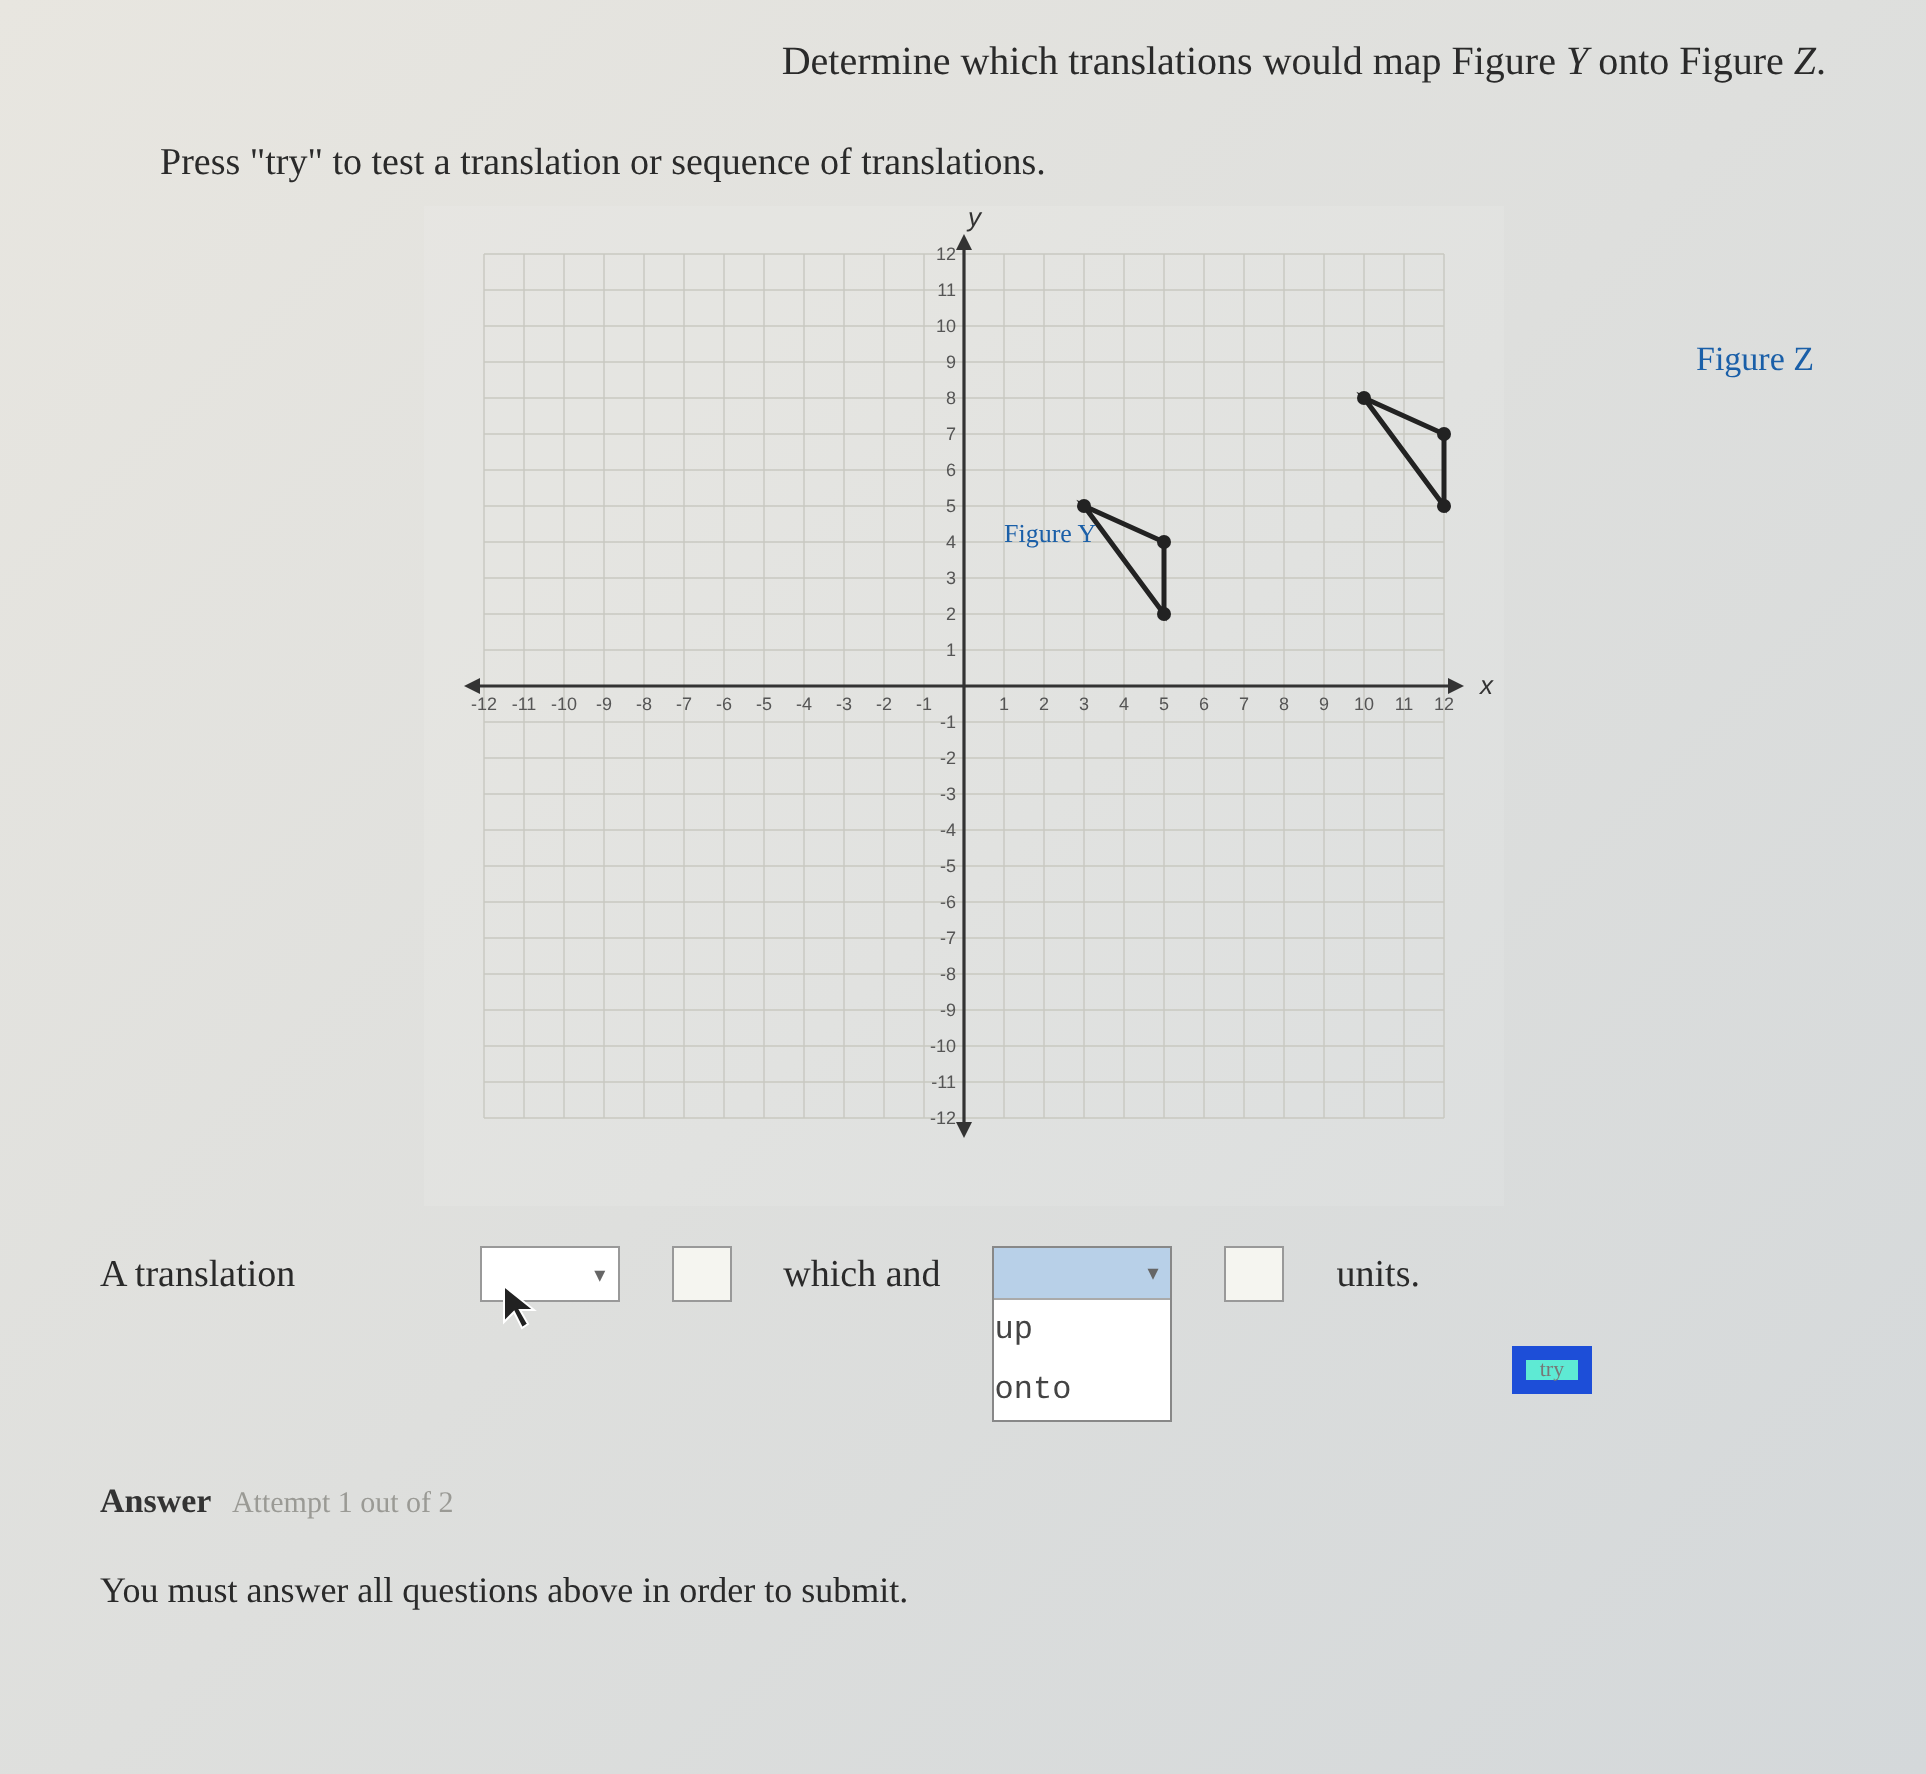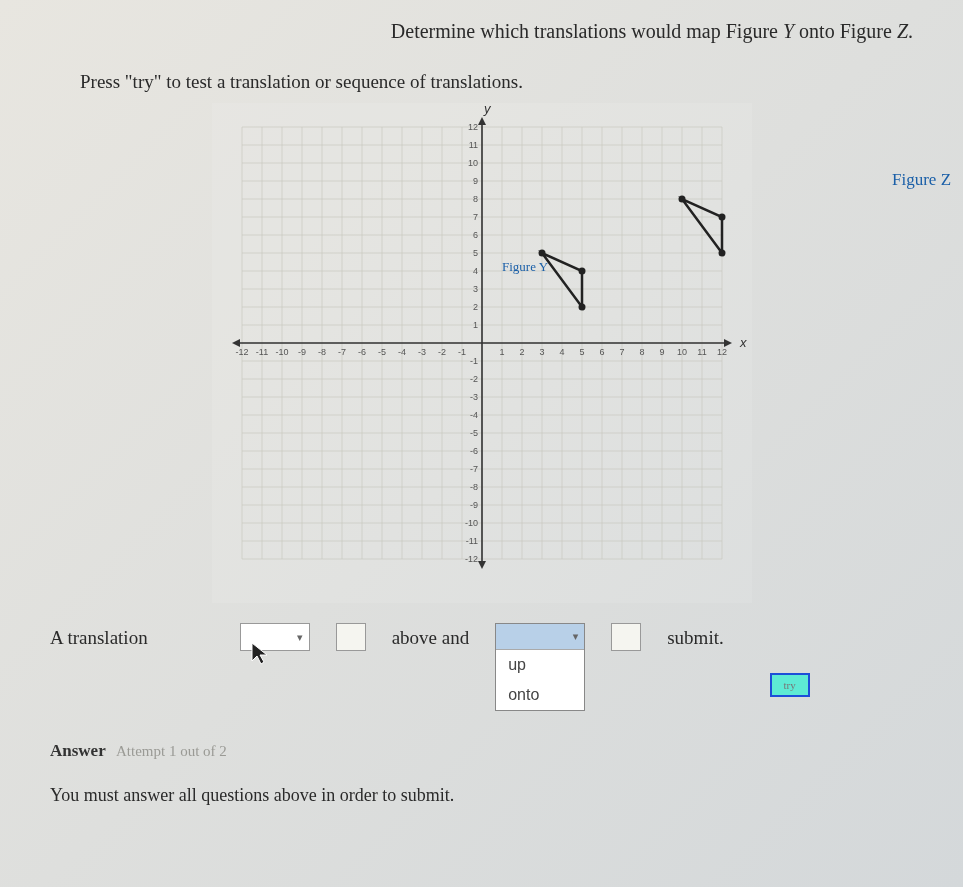--- a/index.html
+++ b/index.html
@@ -43,25 +43,25 @@
     border: 1px solid #888;
     background: #fff;
     display: flex; flex-direction: column;
     position: relative;
   }
   .dropdown-open .sel {
     height: 26px; background: #b8d0e8; border-bottom: 1px solid #aaa;
     display:flex; align-items:center; justify-content:flex-end; padding-right:6px;
   }
   .dropdown-open .opt {
-    padding: 6px 12px; font-size: 16px; color: #444; cursor: pointer;
-    font-family: Liberation Sans, sans-serif;
+    padding: 6px 0; font-size: 16px; color: #444; cursor: pointer;
+    font-family: Liberation Mono, monospace;
   }
   .try-btn {
-    width: 40px; height: 24px; border: 2px solid #1d4ed8; background: #5eead4;
+    width: 40px; height: 24px; border: 7px solid #1d4ed8; background: #5eead4;
     font-size: 11px; color: #777; display:inline-flex; align-items:center; justify-content:center;
     margin-left: 20px; margin-top: 50px;
   }
   .answer-line { font-size: 17px; }
   .answer-line .bold { font-weight: bold; color: #333; }
   .answer-line .faded { color: #9a9a95; font-size: 15px; margin-left: 6px; }
   .submit-msg { font-size: 18px; margin-top: 24px; }
   .cursor-arrow {
     position: absolute; pointer-events: none;
   }
@@ -202,46 +202,46 @@
         <circle cx="370" cy="168" r="3.5" fill="#222"></circle>
         <polygon points="470,96 510,150 510,114" fill="none" stroke="#222" stroke-width="2.5"></polygon>
         <circle cx="470" cy="96" r="3.5" fill="#222"></circle>
         <circle cx="510" cy="150" r="3.5" fill="#222"></circle>
         <circle cx="510" cy="114" r="3.5" fill="#222"></circle>
         <text x="290" y="168" font-size="13" fill="#1a5fa8" font-family="Georgia">Figure Y</text>
       </g>
   </svg>
 </div>
 
-<div class="figz-label" style="left:892px; top:170px;">Figure Z</div>
+<div class="figz-label" style="left:848px; top:170px;">Figure Z</div>
 
 <div class="controls">
   <span class="ctrl-label">A translation</span>
 
   <span style="width:40px;"></span>
 
   <span class="dropdown-closed">
     <span class="chev">▾</span>
   </span>
 
   <span class="numbox"></span>
 
-  <span class="ctrl-label">above and</span>
+  <span class="ctrl-label">which and</span>
 
   <span class="dropdown-open">
     <div class="sel">
         <span class="chev">▾</span>
       </div>
     <div class="opt">up</div>
     <div class="opt">onto</div>
   </span>
 
   <span class="numbox"></span>
 
-  <span class="ctrl-label">submit.</span>
+  <span class="ctrl-label">units.</span>
 
   <span class="try-btn">try</span>
 
   <svg class="cursor-arrow" style="left:200px; top:18px;" width="20" height="26">
     <path d="M2 2 L2 20 L7 15 L11 23 L14 21 L10 14 L17 14 Z" fill="#222" stroke="#fff" stroke-width="1"></path>
   </svg>
 </div>
 
 <div class="answer-line">
   <span class="bold">Answer</span>

